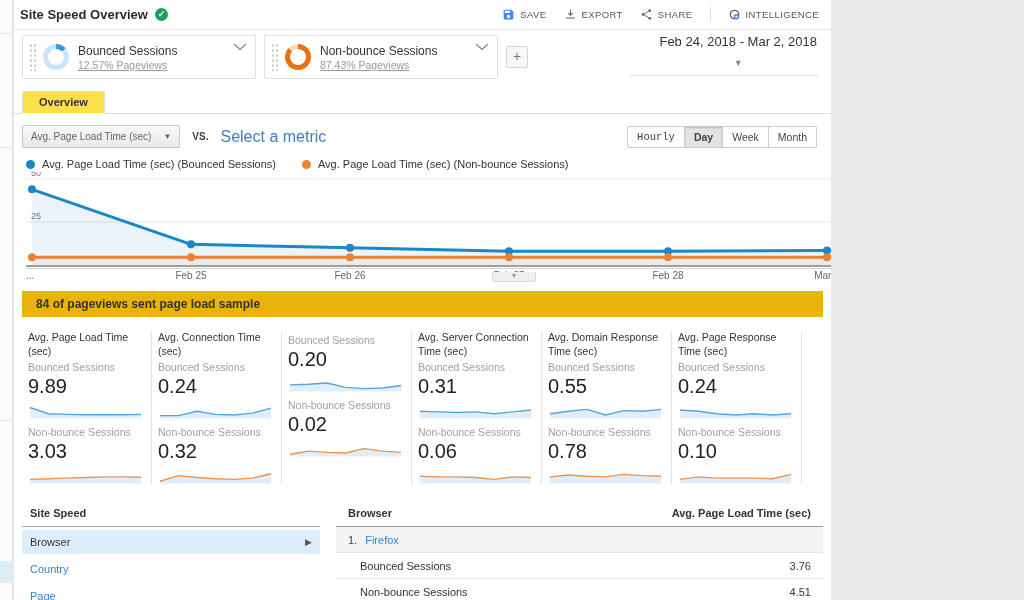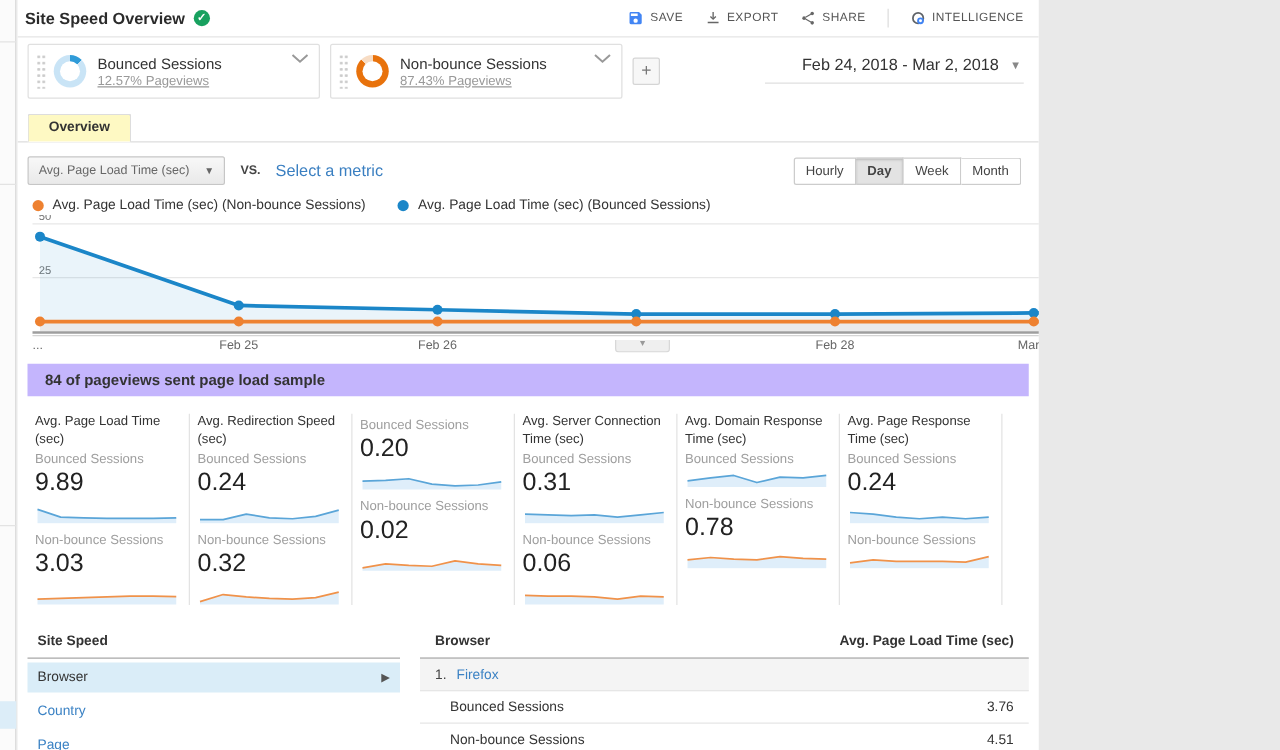--- a/index.html
+++ b/index.html
@@ -27,50 +27,50 @@
   .summary-card { width:234px; height:44px; border:1px solid #e0e0e0; border-radius:2px; background:#fff; display:flex; align-items:center; cursor:pointer; }
   .drag-handle { width:8px; height:28px; margin:0 6px 0 6px;
     background-image:radial-gradient(circle, #ccc 1px, transparent 1.3px); background-size:4px 5px; }
   .donut { width:26px; height:26px; border-radius:50%; position:relative; margin-right:9px; flex:none; }
   .donut-hole { position:absolute; left:5px; top:5px; width:16px; height:16px; background:#fff; border-radius:50%; }
   .card-title { font-size:12px; color:#333; }
   .card-sub { font-size:10.5px; color:#999; margin-top:1px;text-decoration:underline; }
   .card-chevron { margin-left:auto; margin-right:8px; align-self:flex-start; margin-top:7px; color:#999; }
   .card-chevron svg { width:14px; height:8px; display:block; }
   .add-card-btn { width:22px; height:22px; border:1px solid #d5d5d5; background:#f7f7f7; color:#777; font-size:14px; line-height:19px; text-align:center; border-radius:2px; cursor:pointer; }
-  .date-range { position:absolute; top:44px; right:12px; font-size:13px; color:#333; border-bottom:1px solid #e0e0e0; padding:0 2px 7px 30px; display:flex; align-items:center; gap:9px; cursor:pointer; }
+  .date-range { position:absolute; top:34px; right:12px; font-size:13px; color:#333; border-bottom:1px solid #e0e0e0; padding:0 2px 7px 30px; display:flex; align-items:center; gap:9px; cursor:pointer;flex-direction:column; }
   .date-caret { color:#888; font-size:9px; }
 
   
   .tab-bar { border-bottom:1px solid #ddd; padding:6px 0 0 8px; }
-  .tab { display:inline-block; padding:4px 16px 5px; border:1px solid #ddd; border-bottom:1px solid #fff; background:#fef9c3; margin-bottom:-1px; font-size:11px; font-weight:bold; color:#333; border-radius:2px 2px 0 0; cursor:pointer; }
+  .tab { display:inline-block; padding:4px 16px 5px; border:1px solid #ddd; border-bottom:1px solid #fff; background:#fde047; margin-bottom:-1px; font-size:11px; font-weight:bold; color:#333; border-radius:2px 2px 0 0; cursor:pointer; }
 
   
   .controls-row { display:flex; align-items:center; padding:11px 10px 3px 8px; }
   .metric-dropdown { display:flex; align-items:center; gap:12px; border:1px solid #c6c6c6; border-radius:2px; background:linear-gradient(#f8f8f8,#e9e9e9); padding:5px 8px; font-size:10px; color:#666; cursor:pointer; }
   .dd-caret { font-size:8px; color:#666; }
   .vs-label { margin:0 12px; font-size:10px; font-weight:bold; color:#444; text-transform:uppercase; }
-  .select-metric-link { font-size:13px; color:#3a7fc1; cursor:pointer; }
+  .select-metric-link { font-size:16px; color:#3a7fc1; cursor:pointer; }
   .granularity { margin-left:auto; display:flex; margin-right:4px; }
   .gran-btn { font-size:10.5px; color:#444; padding:4px 9px; border:1px solid #ccc; border-left:none; background:#fff; cursor:pointer; }
-  .gran-btn:first-child { border-left:1px solid #ccc; border-radius:2px 0 0 2px; }
+  .gran-btn:first-child { border-left:1px solid #ccc; border-radius:2px 0 0 2px;font-family:Liberation Mono, monospace; }
   .gran-btn:last-child { border-radius:0 2px 2px 0; }
   .gran-btn.selected { background:#e3e3e3; box-shadow:inset 0 1px 2px rgba(0,0,0,0.18); font-weight:bold; }
 
   
   .legend-row { display:flex; gap:26px; padding:7px 0 0 12px; font-size:11px; color:#333; align-items:center; }
   .legend-item { display:flex; align-items:center; }
   .legend-dot { width:9px; height:9px; border-radius:50%; margin-right:7px; }
 
   
   .chart-wrap { position:relative; height:114px; margin-top:2px; }
   .annotation-tab { position:absolute; left:478px; top:100px; width:44px; height:10px; background:#efefef; border:1px solid #d8d8d8; border-top:none; border-radius:0 0 3px 3px; text-align:center; font-size:7px; color:#999; line-height:8px; cursor:pointer; }
 
   
-  .banner { margin:5px 8px 0; background:#c4b5fd; font-size:12px; font-weight:bold; color:#333; padding:6px 14px; }
+  .banner { margin:5px 8px 0; background:#eab308; font-size:12px; font-weight:bold; color:#333; padding:6px 14px; }
 
   
   .metric-cards { display:flex; padding:14px 0 0 8px; }
   .metric-card { width:130px; padding:0 9px 0 6px; border-right:1px solid #e3e3e3; }
   .mc-title { font-size:10.5px; color:#333; line-height:1.3; min-height:27px; }
   .mc-session-label { font-size:10.5px; color:#9e9e9e; margin-top:3px; }
   .mc-value { font-size:20px; color:#222; margin:2px 0 4px; }
   .mc-spark svg { display:block; }
   .mc-group2 { margin-top:7px; }
 
@@ -203,26 +203,26 @@
     <div class="granularity">
         <div class="gran-btn">Hourly</div>
         <div class="gran-btn selected">Day</div>
         <div class="gran-btn">Week</div>
         <div class="gran-btn">Month</div>
       </div>
   </div>
 
   <div class="legend-row">
       <div class="legend-item">
+        <span class="legend-dot" style="background: rgb(27, 134, 200);"></span>
+        <span>Avg. Page Load Time (sec) (Bounced Sessions)</span>
+      </div>
+      <div class="legend-item">
         <span class="legend-dot" style="background: rgb(238, 129, 48);"></span>
         <span>Avg. Page Load Time (sec) (Non-bounce Sessions)</span>
-      </div>
-      <div class="legend-item">
-        <span class="legend-dot" style="background: rgb(27, 134, 200);"></span>
-        <span>Avg. Page Load Time (sec) (Bounced Sessions)</span>
       </div>
     </div>
 
   <div class="chart-wrap">
     <svg id="main-chart" width="999" height="114">
         <line x1="12" y1="50" x2="980" y2="50" stroke="#e7e7e7" stroke-width="1"></line>
         <text x="17" y="47" font-size="9" fill="#757575" font-family="Liberation Sans, sans-serif">25</text>
         <line x1="12" y1="7" x2="980" y2="7" stroke="#e7e7e7" stroke-width="1"></line>
         <text x="17" y="4" font-size="9" fill="#757575" font-family="Liberation Sans, sans-serif">50</text>
         <polygon points="18,17.319999999999993 177,72.36 336,75.8 495,79.24 654,79.24 813,78.38 972,74.08 972,93 18,93" fill="rgba(27,134,200,0.09)" stroke="none"></polygon>
@@ -272,21 +272,21 @@
         <div class="mc-session-label mc-group2">Non-bounce Sessions</div>
         <div class="mc-value">3.03</div>
         <div class="mc-spark">
           <svg width="115" height="17">
             <polygon points="2,12.375 20.5,11.75 39,11.125 57.5,10.5 76,9.875 94.5,9.875 113,10.25 113,16.5 2,16.5" fill="#dfeefa" stroke="none"></polygon>
             <polyline points="2,12.375 20.5,11.75 39,11.125 57.5,10.5 76,9.875 94.5,9.875 113,10.25" fill="none" stroke="#f0924a" stroke-width="1.4" stroke-linejoin="round"></polyline>
           </svg>
         </div>
       </div>
       <div class="metric-card">
-        <div class="mc-title">Avg. Redirection Speed (sec)</div>
+        <div class="mc-title">Avg. Connection Time (sec)</div>
         <div class="mc-session-label">Bounced Sessions</div>
         <div class="mc-value">0.24</div>
         <div class="mc-spark">
           <svg width="115" height="17">
             <polygon points="2,13.625 20.5,13.625 39,9.25 57.5,12.375 76,13 94.5,11.125 113,6.125 113,16.5 2,16.5" fill="#dfeefa" stroke="none"></polygon>
             <polyline points="2,13.625 20.5,13.625 39,9.25 57.5,12.375 76,13 94.5,11.125 113,6.125" fill="none" stroke="#5aa5d8" stroke-width="1.4" stroke-linejoin="round"></polyline>
           </svg>
         </div>
         <div class="mc-session-label mc-group2">Non-bounce Sessions</div>
         <div class="mc-value">0.32</div>
@@ -330,20 +330,21 @@
         <div class="mc-spark">
           <svg width="115" height="17">
             <polygon points="2,9.25 20.5,9.875 39,9.875 57.5,10.5 76,12.375 94.5,9.875 113,10.5 113,16.5 2,16.5" fill="#dfeefa" stroke="none"></polygon>
             <polyline points="2,9.25 20.5,9.875 39,9.875 57.5,10.5 76,12.375 94.5,9.875 113,10.5" fill="none" stroke="#f0924a" stroke-width="1.4" stroke-linejoin="round"></polyline>
           </svg>
         </div>
       </div>
       <div class="metric-card">
         <div class="mc-title">Avg. Domain Response Time (sec)</div>
         <div class="mc-session-label">Bounced Sessions</div>
+        <div class="mc-value">0.55</div>
         <div class="mc-spark">
           <svg width="115" height="17">
             <polygon points="2,11.75 20.5,9.25 39,7.375 57.5,13 76,8.625 94.5,9.25 113,7.375 113,16.5 2,16.5" fill="#dfeefa" stroke="none"></polygon>
             <polyline points="2,11.75 20.5,9.25 39,7.375 57.5,13 76,8.625 94.5,9.25 113,7.375" fill="none" stroke="#5aa5d8" stroke-width="1.4" stroke-linejoin="round"></polyline>
           </svg>
         </div>
         <div class="mc-session-label mc-group2">Non-bounce Sessions</div>
         <div class="mc-value">0.78</div>
         <div class="mc-spark">
           <svg width="115" height="17">
@@ -356,20 +357,21 @@
         <div class="mc-title">Avg. Page Response Time (sec)</div>
         <div class="mc-session-label">Bounced Sessions</div>
         <div class="mc-value">0.24</div>
         <div class="mc-spark">
           <svg width="115" height="17">
             <polygon points="2,8 20.5,9.25 39,11.75 57.5,13 76,11.75 94.5,13 113,11.75 113,16.5 2,16.5" fill="#dfeefa" stroke="none"></polygon>
             <polyline points="2,8 20.5,9.25 39,11.75 57.5,13 76,11.75 94.5,13 113,11.75" fill="none" stroke="#5aa5d8" stroke-width="1.4" stroke-linejoin="round"></polyline>
           </svg>
         </div>
         <div class="mc-session-label mc-group2">Non-bounce Sessions</div>
+        <div class="mc-value">0.10</div>
         <div class="mc-spark">
           <svg width="115" height="17">
             <polygon points="2,12.375 20.5,9.875 39,11.125 57.5,11.125 76,11.125 94.5,11.75 113,7.375 113,16.5 2,16.5" fill="#dfeefa" stroke="none"></polygon>
             <polyline points="2,12.375 20.5,9.875 39,11.125 57.5,11.125 76,11.125 94.5,11.75 113,7.375" fill="none" stroke="#f0924a" stroke-width="1.4" stroke-linejoin="round"></polyline>
           </svg>
         </div>
       </div>
     </div>
 
   <div class="bottom-section">

